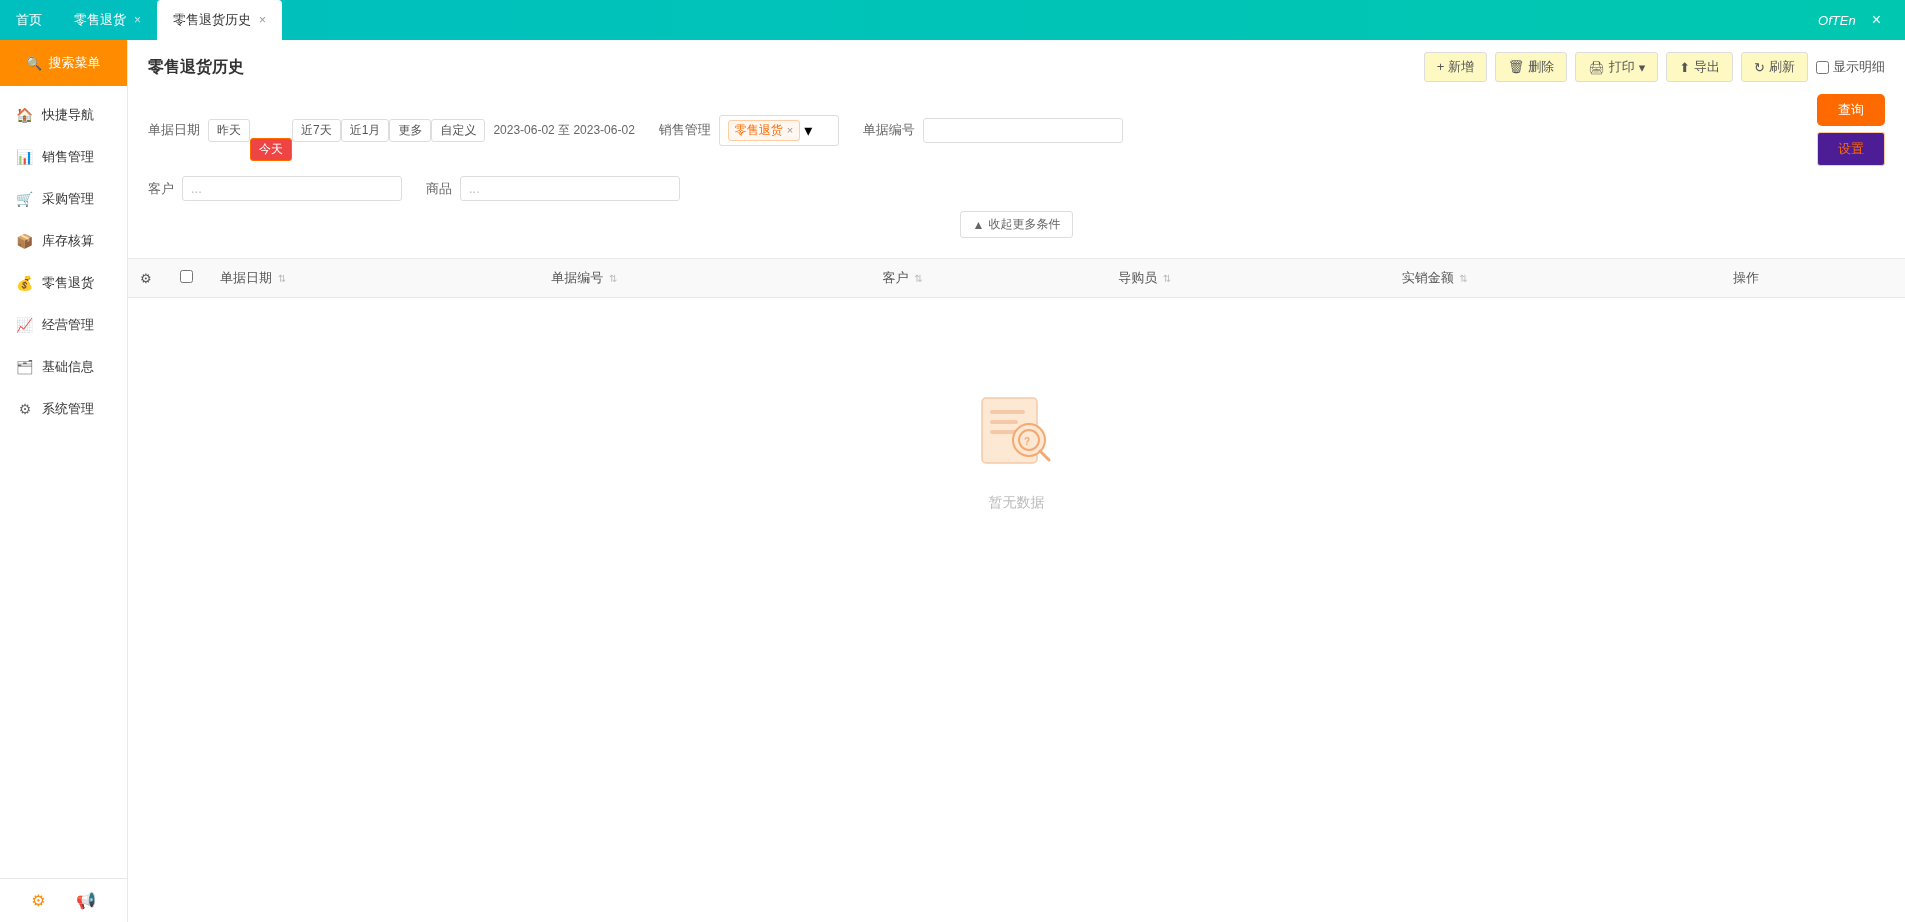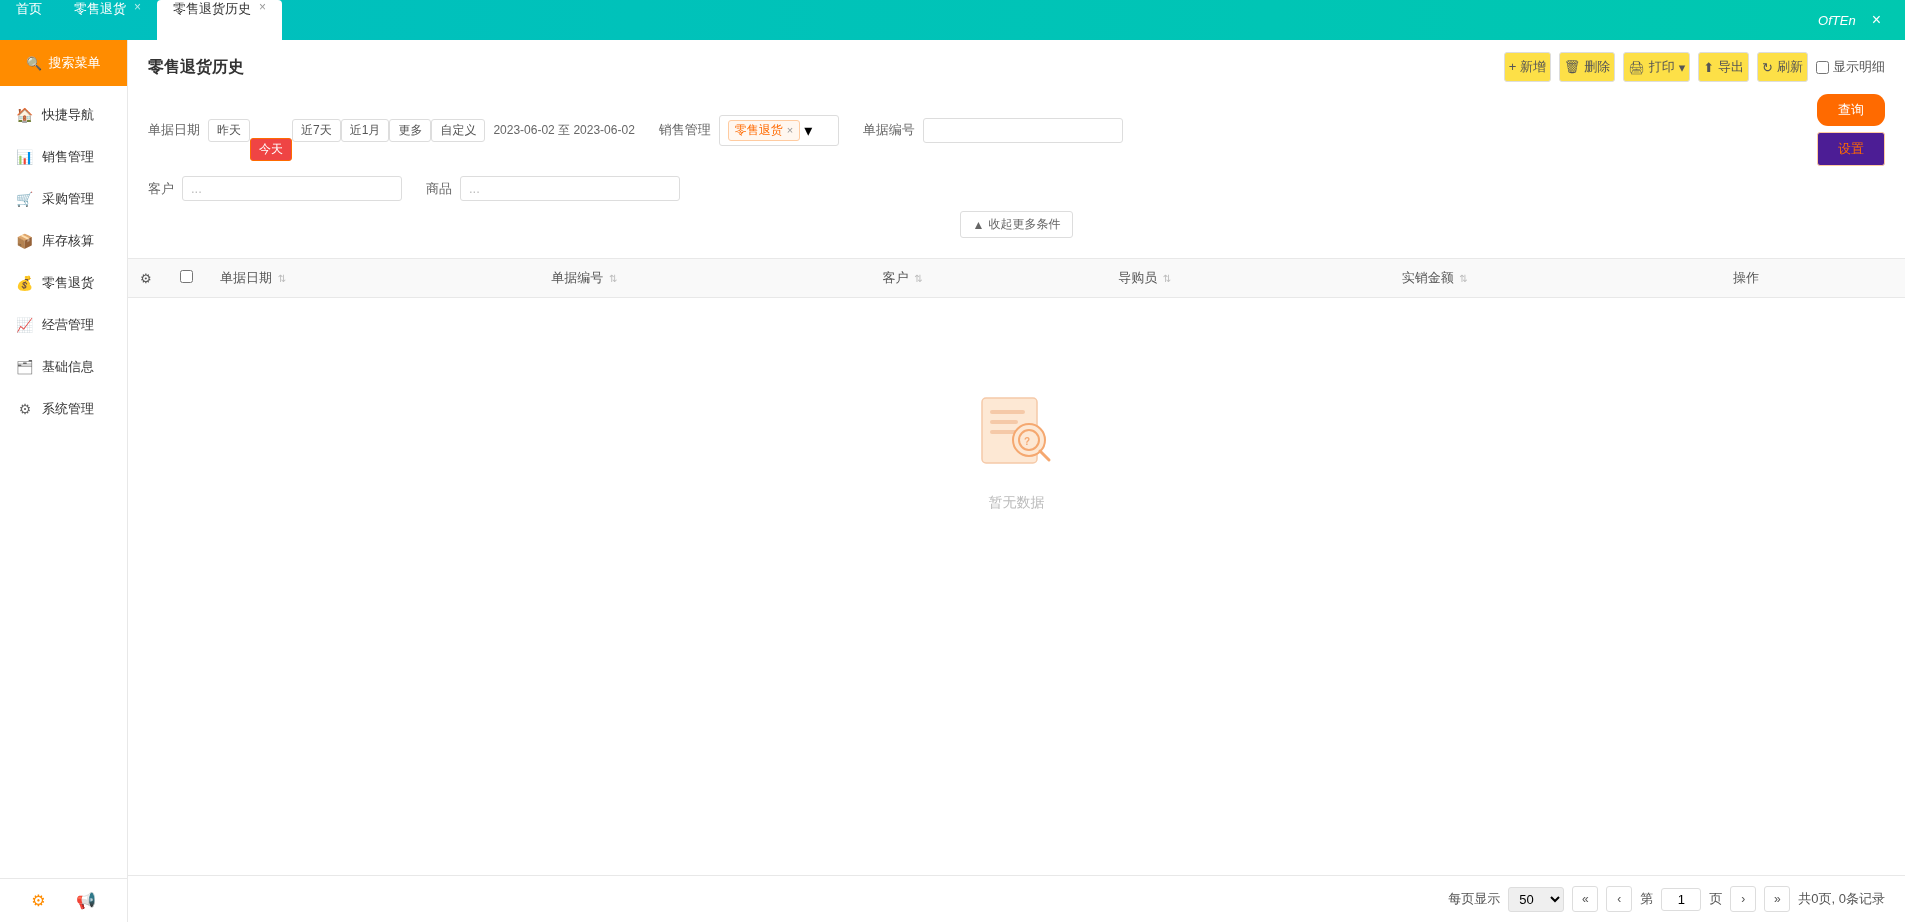--- a/index.html
+++ b/index.html
@@ -15,21 +15,22 @@
       flex-shrink: 0;
     }
     .top-bar-tabs {
       display: flex;
       align-items: stretch;
       height: 100%;
       flex: 1;
     }
     .tab-item {
       display: flex;
-      padding: 0 16px;
+      align-items: center;
+      padding: 8px 16px;
       font-size: 13px;
       color: #fff;
       cursor: pointer;
       height: 100%;
       white-space: nowrap;
       gap: 6px;
     }
     .tab-item.active {
       background: #fff;
       color: #333;
@@ -151,24 +152,24 @@
     }
     .toolbar {
       display: flex;
       align-items: center;
       gap: 8px;
     }
     .toolbar-btn {
       display: flex;
       align-items: center;
       gap: 4px;
-      padding: 5px 4px;
-      border: 1px solid #ddd;
-      border-radius: 3px;
-      background: #fde047;
+      padding: 5px 12px;
+      border: 1px solid #ddd;
+      border-radius: 3px;
+      background: #fef9c3;
       cursor: pointer;
       font-size: 13px;
       color: #555;
     }
     .checkbox-label {
       display: flex;
       align-items: center;
       gap: 4px;
       font-size: 13px;
       color: #555;
@@ -373,21 +374,21 @@
       text-align: center;
       font-size: 13px;
       outline: none;
     }
 
     
     .query-btn {
       background: #ff6a00;
       color: #fff;
       border: none;
-      border-radius: 11px;
+      border-radius: 5px;
       padding: 7px 20px;
       font-size: 13px;
       cursor: pointer;
     }
     .settings-btn {
       background: #4c1d95;
       color: #ff6a00;
       border: 1px solid #ffcba0;
       border-radius: 3px;
       padding: 7px 20px;
@@ -617,31 +618,15 @@
                   <text x="57" y="67" font-size="10" fill="#f5a870" font-weight="bold">?</text>
                 </svg>
                 <span>暂无数据</span>
               </div>
             </td>
           </tr>
         </tbody>
       </table>
     </div>
 
-    <div class="pagination-bar">
-      <span>每页显示</span>
-      <select class="page-size-select">
-        <option>20</option>
-        <option selected="">50</option>
-        <option>100</option>
-      </select>
-      <button class="page-nav-btn">«</button>
-      <button class="page-nav-btn">‹</button>
-      <span>第</span>
-      <input class="page-input" type="text" value="1" style="">
-      <span>页</span>
-      <button class="page-nav-btn">›</button>
-      <button class="page-nav-btn">»</button>
-      <span>共0页, 0条记录</span>
-    </div>
 
   </div>
 </div>
 
 </body></html>

